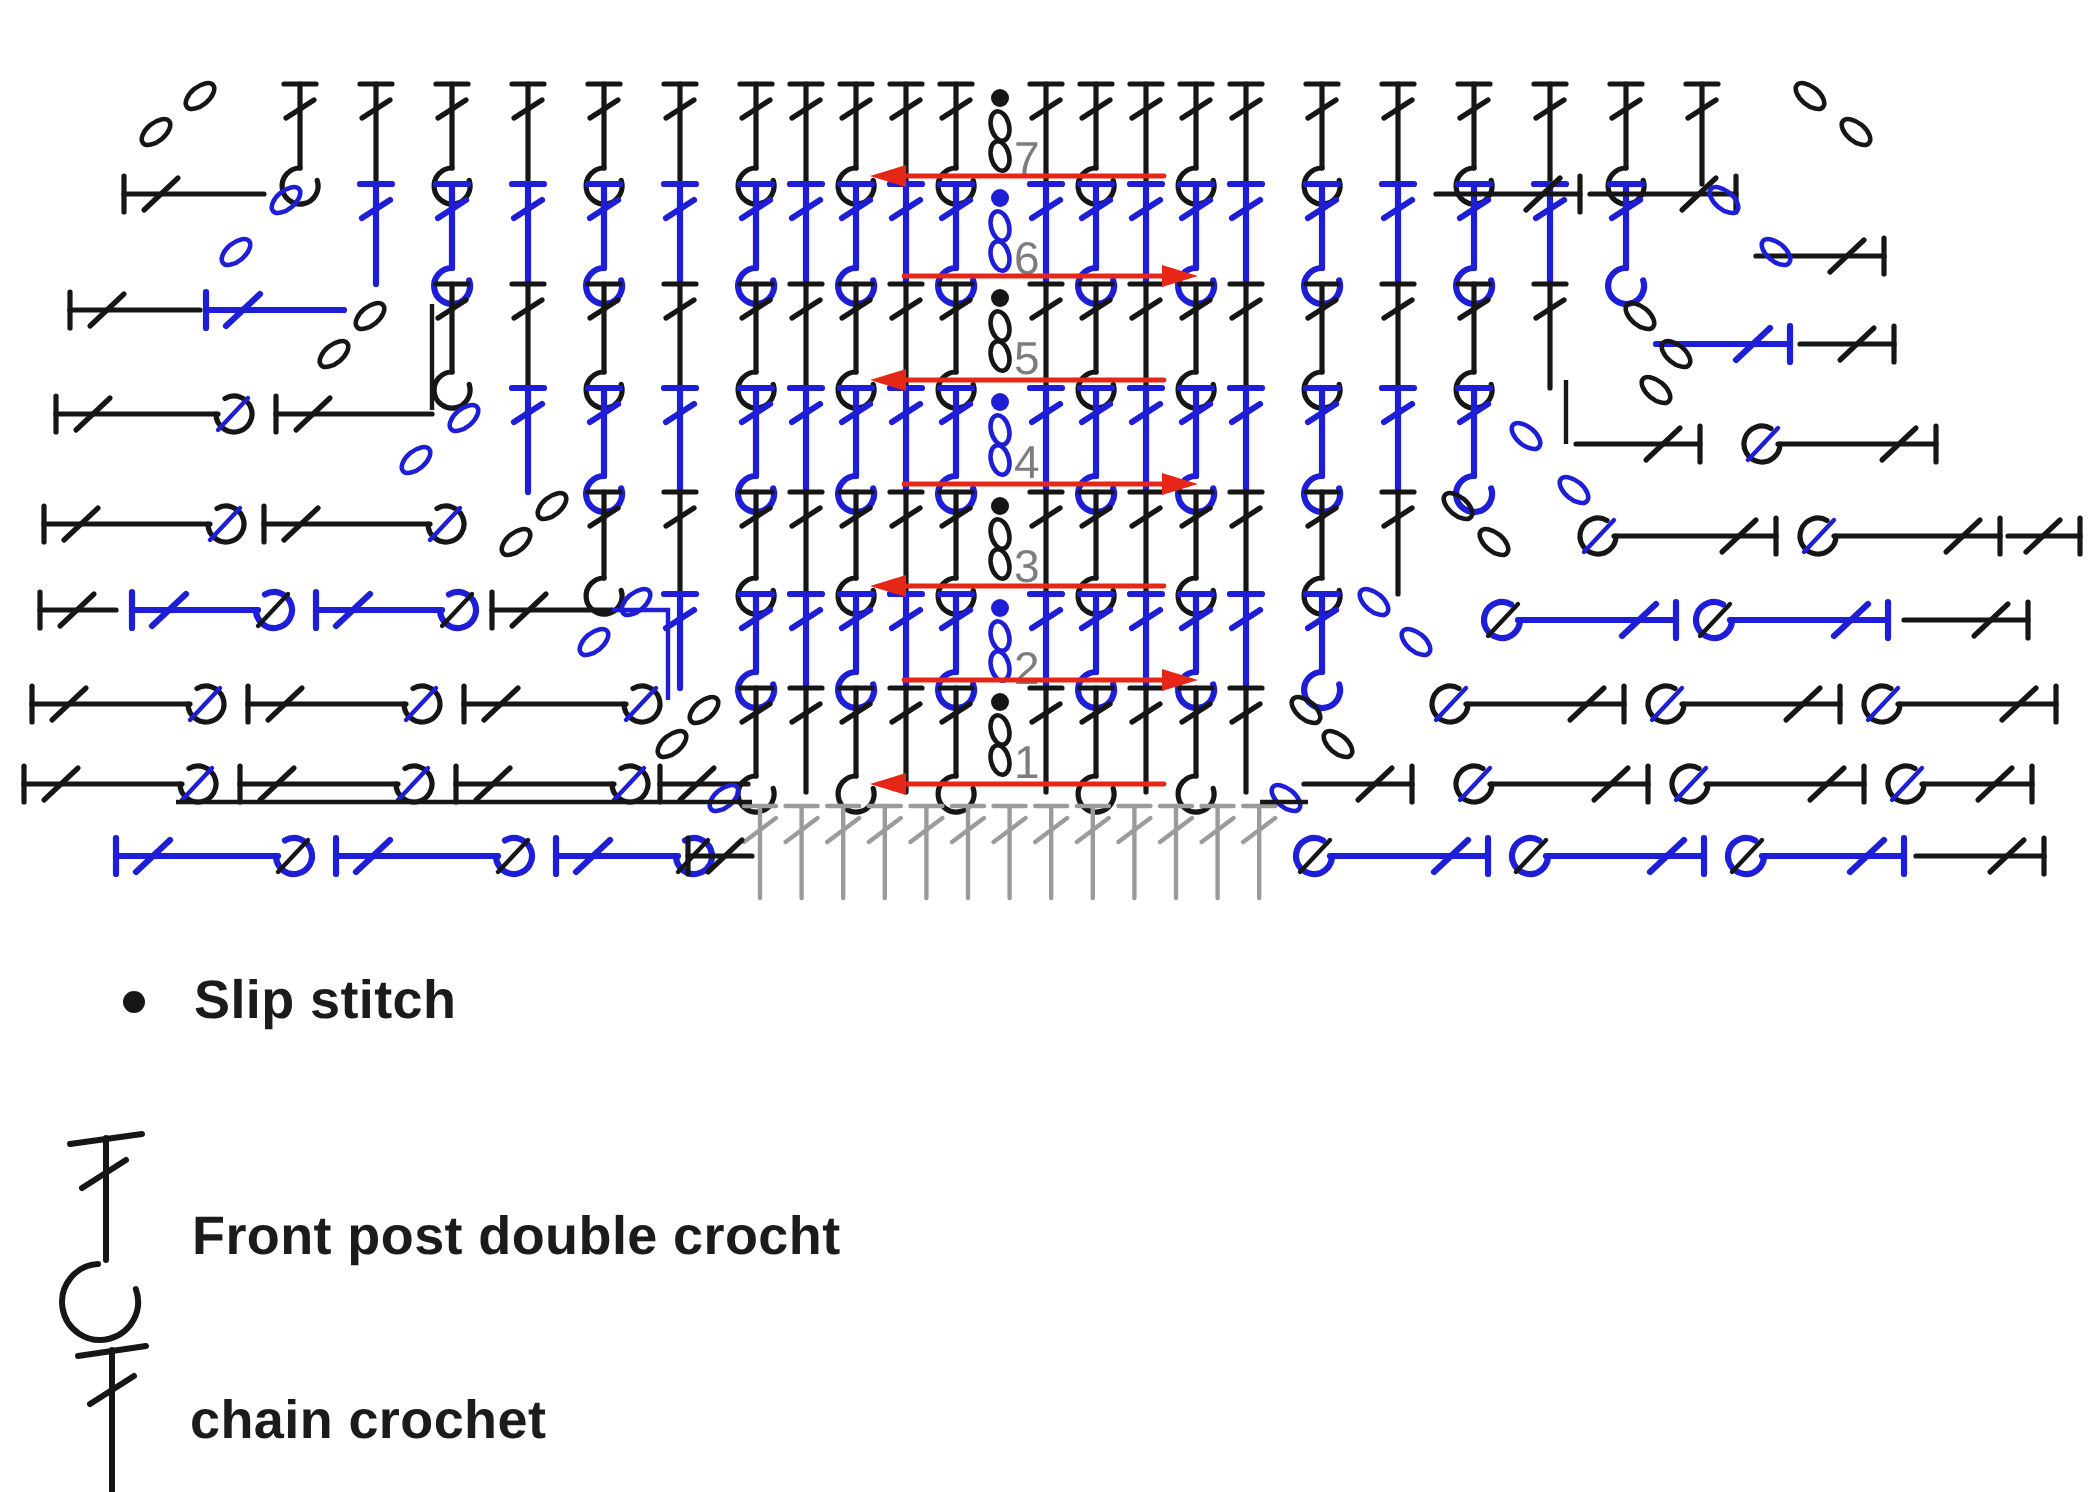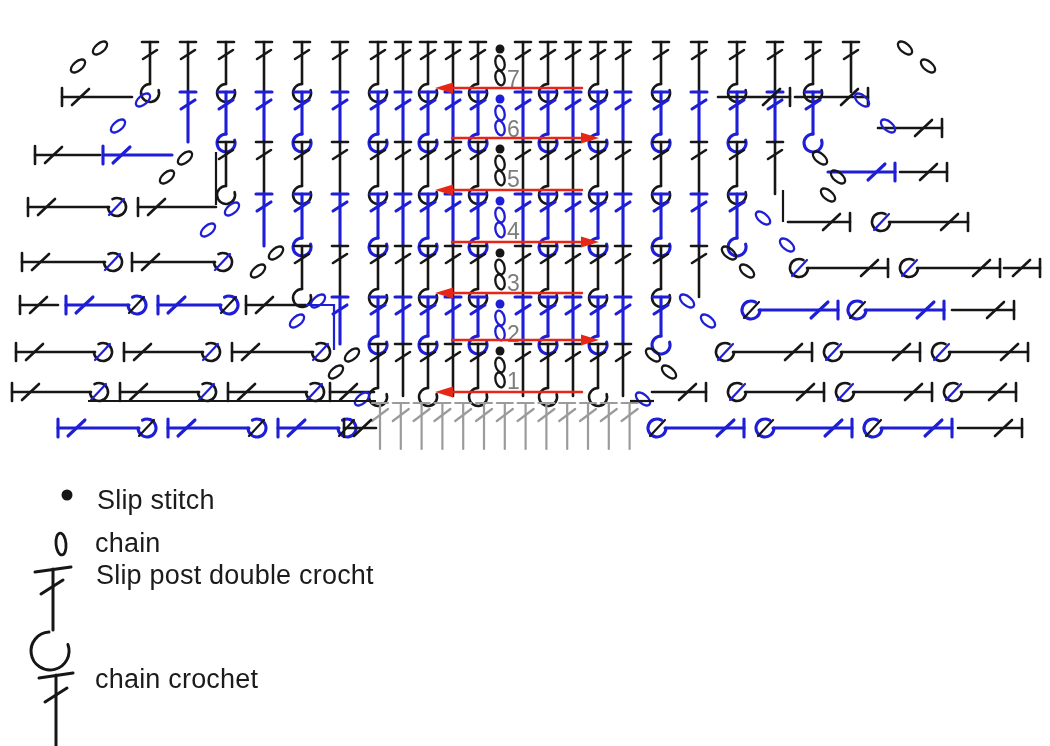--- a/index.html
+++ b/index.html
@@ -2,21 +2,21 @@
 <html><head>
 <meta charset="utf-8">
 <style>
   html,body{margin:0;padding:0;background:#ffffff;}
   .stage{
     position:relative;width:1050px;height:746px;background:#ffffff;overflow:hidden;
     font-family:"Liberation Sans", sans-serif;
   }
   #diagram{position:absolute;left:0;top:0;}
   .legend{position:absolute;left:0;top:0;width:1050px;height:746px;pointer-events:none;}
-  .legend-item{position:absolute;display:flex;align-items:flex-start;}
+  .legend-item{position:absolute;display:flex;align-items:center;font-weight:bold;}
   .legend-item .label{
     font-size:27px;color:#1b1b1b;letter-spacing:0.2px;white-space:nowrap;
   }
   .li-slip{left:57px;top:485px;}
   .li-slip .label{margin-left:20px;}
   .li-chain{left:51px;top:528px;}
   .li-chain .label{margin-left:24px;}
   .li-fpdc{left:28px;top:560px;}
   .li-fpdc .label{margin-left:14px;}
   .li-dc{left:33px;top:664px;}
@@ -732,34 +732,28 @@
       <polyline points="783,190 783,222" fill="none" stroke="#161616" stroke-width="2.2"></polyline>
     </svg>
 
   <div class="legend">
     <div class="legend-item li-slip">
       <svg width="20" height="20" viewBox="0 0 20 20">
           <circle cx="10" cy="10" r="5.5" fill="#161616"></circle>
         </svg>
       <span class="label">Slip stitch</span>
     </div>
-    <div class="legend-item li-chain">
-      <svg width="20" height="32" viewBox="0 0 20 32">
-          <ellipse cx="10" cy="16" rx="5" ry="11" transform="rotate(-5 10 16)" fill="none" stroke="#161616" stroke-width="2.8"></ellipse>
-        </svg>
-      <span class="label">chain</span>
-    </div>
     <div class="legend-item li-fpdc">
       <svg width="54" height="116" viewBox="0 0 54 116">
           <line x1="7" y1="12" x2="43" y2="7" stroke="#161616" stroke-width="3" stroke-linecap="round"></line>
           <line x1="13" y1="34" x2="35" y2="20" stroke="#161616" stroke-width="3" stroke-linecap="round"></line>
           <line x1="25" y1="9" x2="25" y2="70" stroke="#161616" stroke-width="3" stroke-linecap="round"></line>
           <path d="M 21 72 A 19 19 0 1 0 39.9 84.5" fill="none" stroke="#161616" stroke-width="3" stroke-linecap="round"></path>
         </svg>
-      <span class="label">Slip post double crocht</span>
+      <span class="label">Front post double crocht</span>
     </div>
     <div class="legend-item li-dc">
       <svg width="46" height="92" viewBox="0 0 46 92">
           <line x1="6" y1="14" x2="40" y2="9" stroke="#161616" stroke-width="3" stroke-linecap="round"></line>
           <line x1="12" y1="38" x2="34" y2="24" stroke="#161616" stroke-width="3" stroke-linecap="round"></line>
           <line x1="23" y1="11" x2="23" y2="90" stroke="#161616" stroke-width="3" stroke-linecap="round"></line>
         </svg>
       <span class="label">chain crochet</span>
     </div>
   </div>

